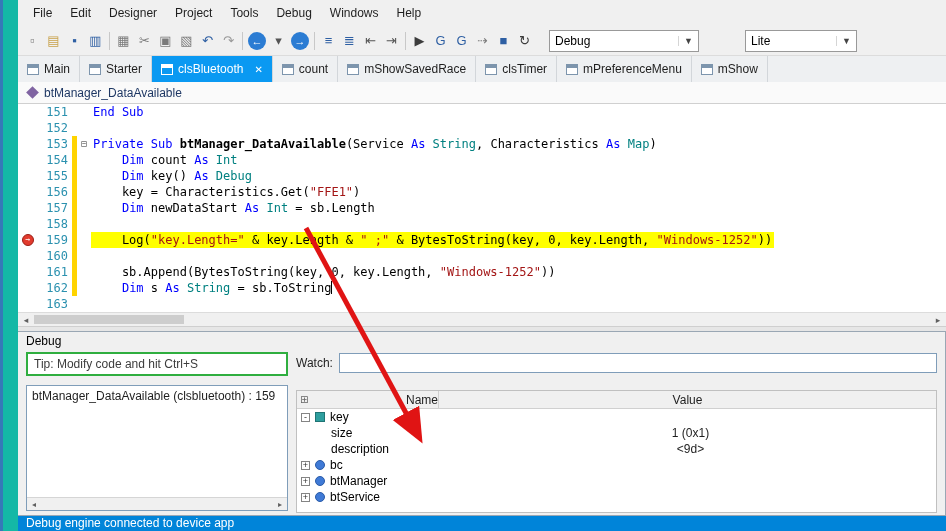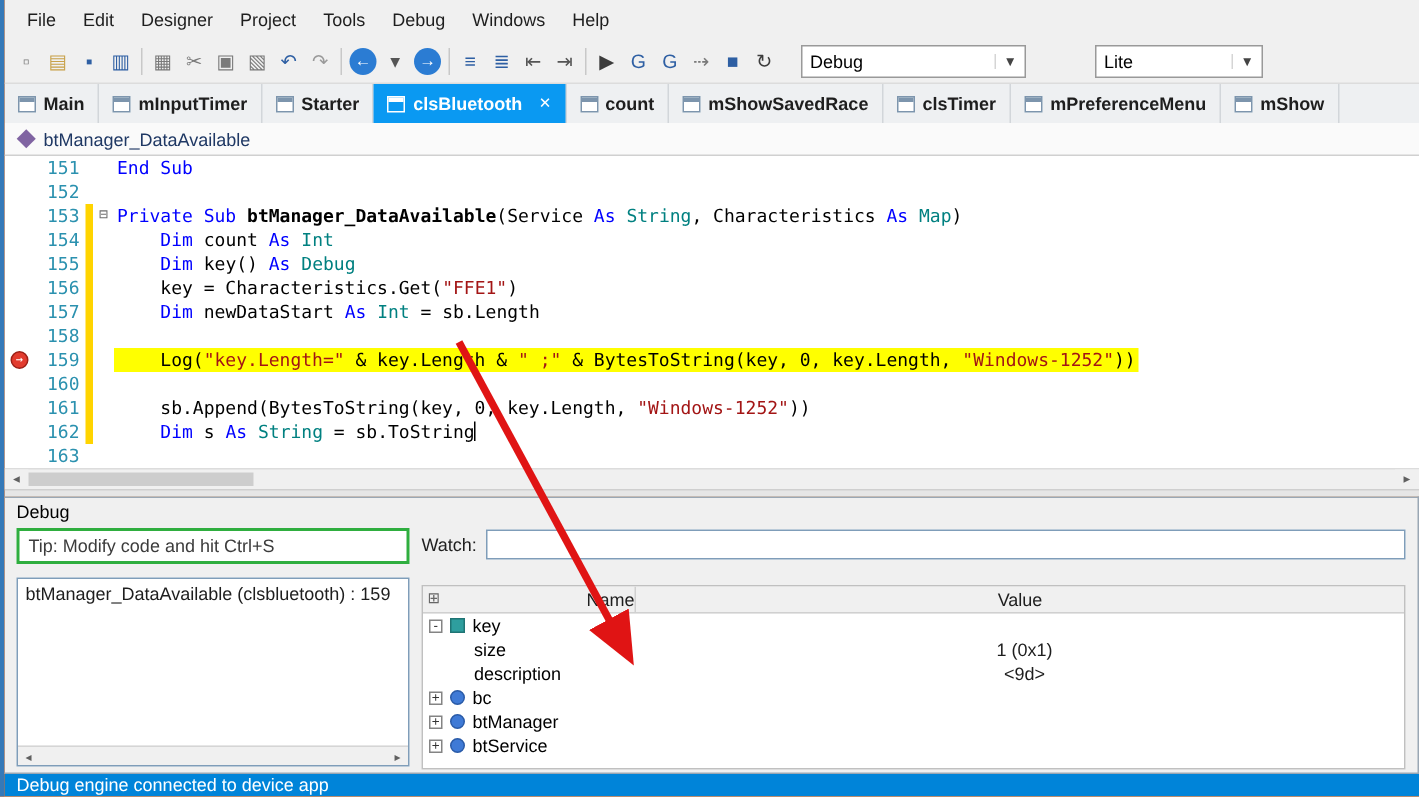--- a/index.html
+++ b/index.html
@@ -1,36 +1,36 @@
 <!DOCTYPE html>
 <html><head>
 <meta charset="utf-8">
 <style>
   * { box-sizing: border-box; margin: 0; padding: 0; }
   html,body { width: 946px; height: 531px; }
   body { font-family: "Liberation Sans", "DejaVu Sans", sans-serif; font-size: 12px; background:#f0f0f0; overflow:hidden; }
-  .window { position:relative; width:946px; height:531px; display:flex; flex-direction:column; background:#f97316; border-left:3px solid #3579b8; overflow:hidden; }
+  .window { position:relative; width:946px; height:531px; display:flex; flex-direction:column; background:#14b8a6; border-left:3px solid #3579b8; overflow:hidden;padding-left:15px; }
 
   
   .menubar { height:26px; display:flex; align-items:center; padding-left:6px; background:#f0f0f0; }
   .menu-item { padding:4px 9px; color:#1e1e1e; cursor:default; }
 
   
   .toolbar { height:30px; display:flex; align-items:center; background:#f0f0f0; border-bottom:1px solid #dcdcdc; padding-left:4px; }
   .tb-icons { display:flex; align-items:center; }
   .tb-icon { width:21px; height:22px; display:flex; align-items:center; justify-content:center; font-size:13px; cursor:default; }
   .tb-circle { width:18px; height:18px; margin:0 2px; border-radius:50%; background:#2b7cd3; font-size:11px; }
   .tb-sep { width:1px; height:18px; background:#c8c8c8; margin:0 3px; }
   .combo { display:flex; align-items:center; width:150px; height:22px; margin-left:14px; padding:0 5px; background:#fff; border:1px solid #999; }
   .combo.lite { width:112px; margin-left:46px; }
   .combo .chev { margin-left:auto; padding-left:5px; border-left:1px solid #d5d5d5; color:#444; font-size:9px; }
 
   
   .tabbar { height:26px; display:flex; background:#eef0f2; overflow:hidden; white-space:nowrap; }
-  .tab { display:flex; align-items:center; gap:5px; padding:0 9px; border-right:1px solid #d2d6da; color:#1e1e1e; cursor:default;font-weight:bold; }
+  .tab { display:flex; align-items:center; gap:5px; padding:0 9px; border-right:1px solid #d2d6da; color:#1e1e1e; cursor:default; }
   .tab.active { background:#0a99f2; color:#fff; }
   .tab-ico { position:relative; width:12px; height:11px; border:1px solid #7d95ad; background:#fff; flex:none; }
   .tab-ico::before { content:""; position:absolute; top:0; left:0; right:0; height:3px; background:#7d95ad; }
   .tab.active .tab-ico { border-color:#fff; background:transparent; }
   .tab.active .tab-ico::before { background:#fff; }
   .tab-close { margin-left:6px; font-size:10px; }
 
   
   .breadcrumb { height:22px; display:flex; align-items:center; gap:7px; padding-left:10px; background:#fafafa; border-bottom:1px solid #d0d0d0; }
   .bc-ico { width:9px; height:9px; background:#8064a2; transform:rotate(45deg); flex:none; }
@@ -152,24 +152,20 @@
     </div>
   </div>
 
   <div class="tabbar">
       <div class="tab">
         <span class="tab-ico"></span>
         <span>Main</span>
       </div>
       <div class="tab">
         <span class="tab-ico"></span>
-        <span>mInputTimer</span>
-      </div>
-      <div class="tab">
-        <span class="tab-ico"></span>
         <span>Starter</span>
       </div>
       <div class="tab active">
         <span class="tab-ico"></span>
         <span>clsBluetooth</span>
         <span class="tab-close">✕</span>
       </div>
       <div class="tab">
         <span class="tab-ico"></span>
         <span>count</span>

